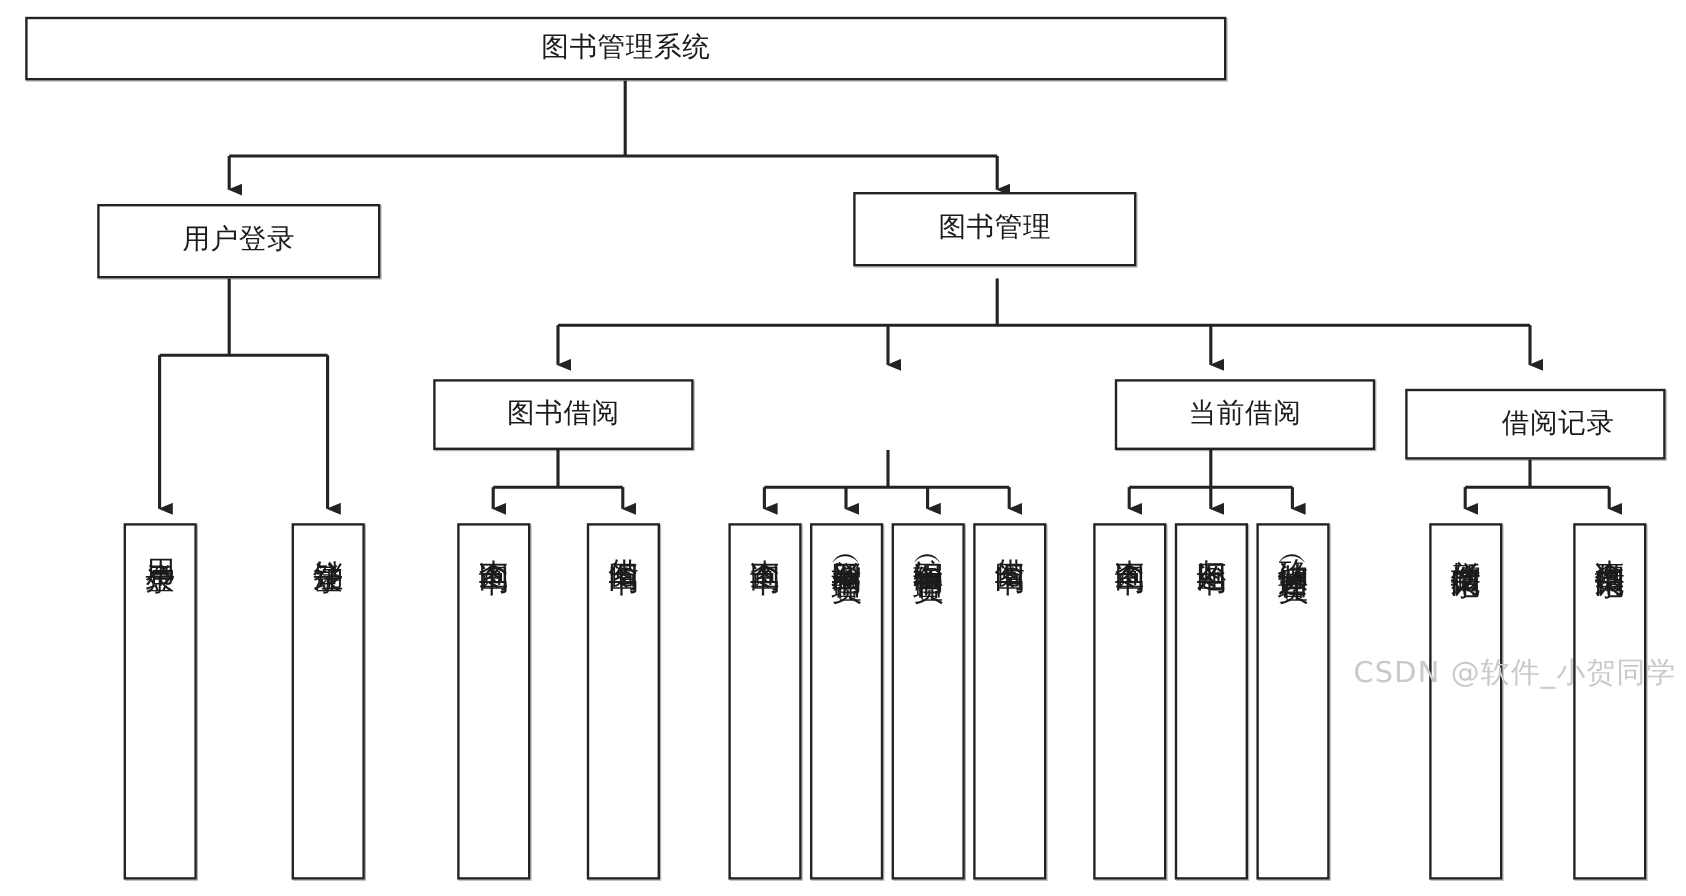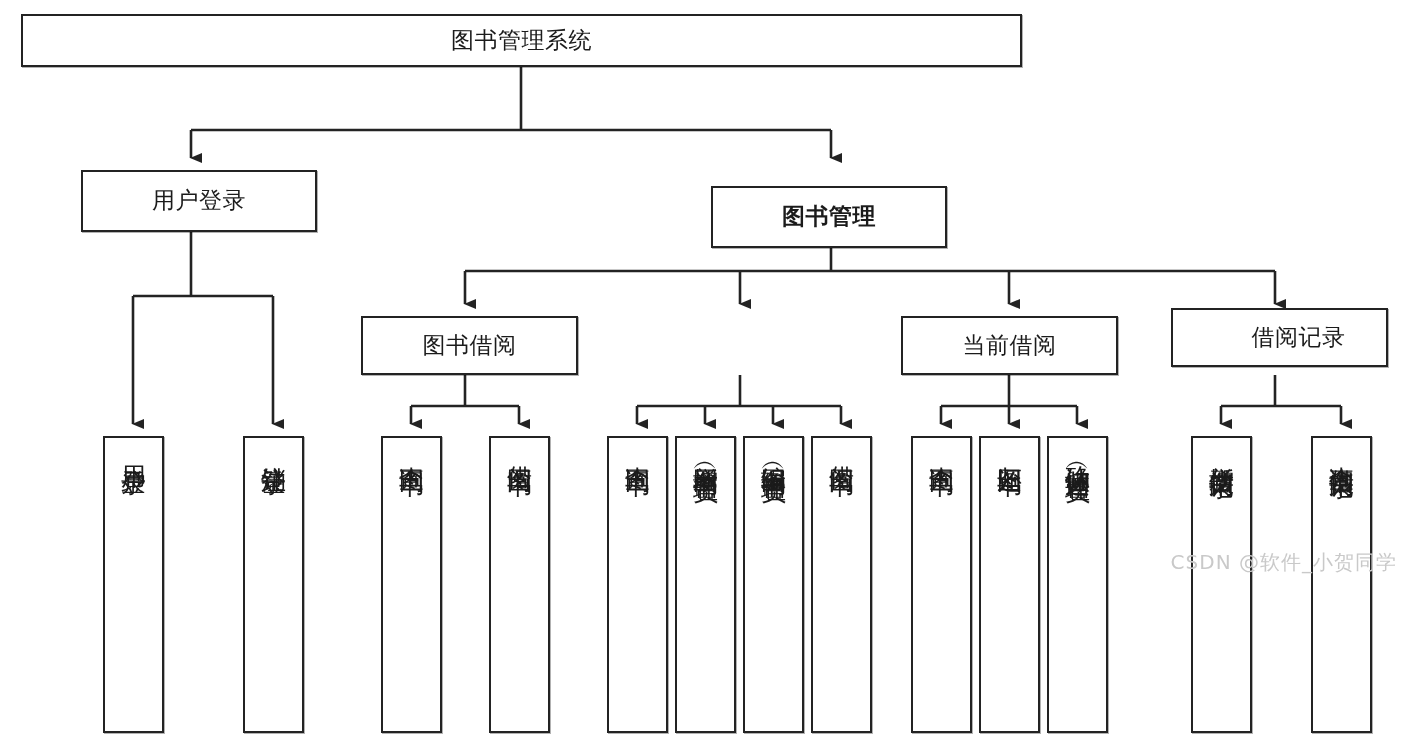--- a/index.html
+++ b/index.html
@@ -39,21 +39,21 @@
     writing-mode:vertical-rl;
     text-orientation:upright;
     font-size:25px;
     letter-spacing:2px;
     line-height:1;
     margin:0 auto;
   }
   .wm{
     position:absolute;
     right:8px;bottom:6px;
-    font-size:20px;
+    font-size:24px;
     color:#c9c9c9;
     letter-spacing:1px;
     white-space:nowrap;
     pointer-events:none;
   }
 </style>
 </head>
 <body>
 
 <div id="stage">
@@ -109,31 +109,31 @@
     </g>
   </svg>
 
   <div class="node horiz root" style="left:21px;top:14px;width:1001px;height:53px;">
     <span class="lbl">图书管理系统</span>
   </div>
 
   <div class="node horiz" style="left:81px;top:170px;width:236px;height:62px;">
     <span class="lbl">用户登录</span>
   </div>
-  <div class="node horiz" style="left:711px;top:186px;width:236px;height:62px;font-weight:bold;">
+  <div class="node horiz" style="left:711px;top:160px;width:236px;height:62px;">
     <span class="lbl">图书管理</span>
   </div>
 
   <div class="node horiz" style="left:361px;top:316px;width:217px;height:59px;">
     <span class="lbl">图书借阅</span>
   </div>
-  <div class="node horiz" style="left:901px;top:316px;width:217px;height:59px;">
+  <div class="node horiz" style="left:929px;top:316px;width:217px;height:59px;">
     <span class="lbl">当前借阅</span>
   </div>
-  <div class="node horiz" style="left:1171px;top:308px;width:217px;height:59px;padding-left:38px;">
+  <div class="node horiz" style="left:1171px;top:324px;width:217px;height:59px;padding-left:38px;">
     <span class="lbl">借阅记录</span>
   </div>
 
   <div class="node vert" style="left:103px;top:436px;width:61px;height:297px;">
     <span class="lbl">用户登录</span>
   </div>
   <div class="node vert" style="left:243px;top:436px;width:61px;height:297px;">
     <span class="lbl">注销登录</span>
   </div>
 

